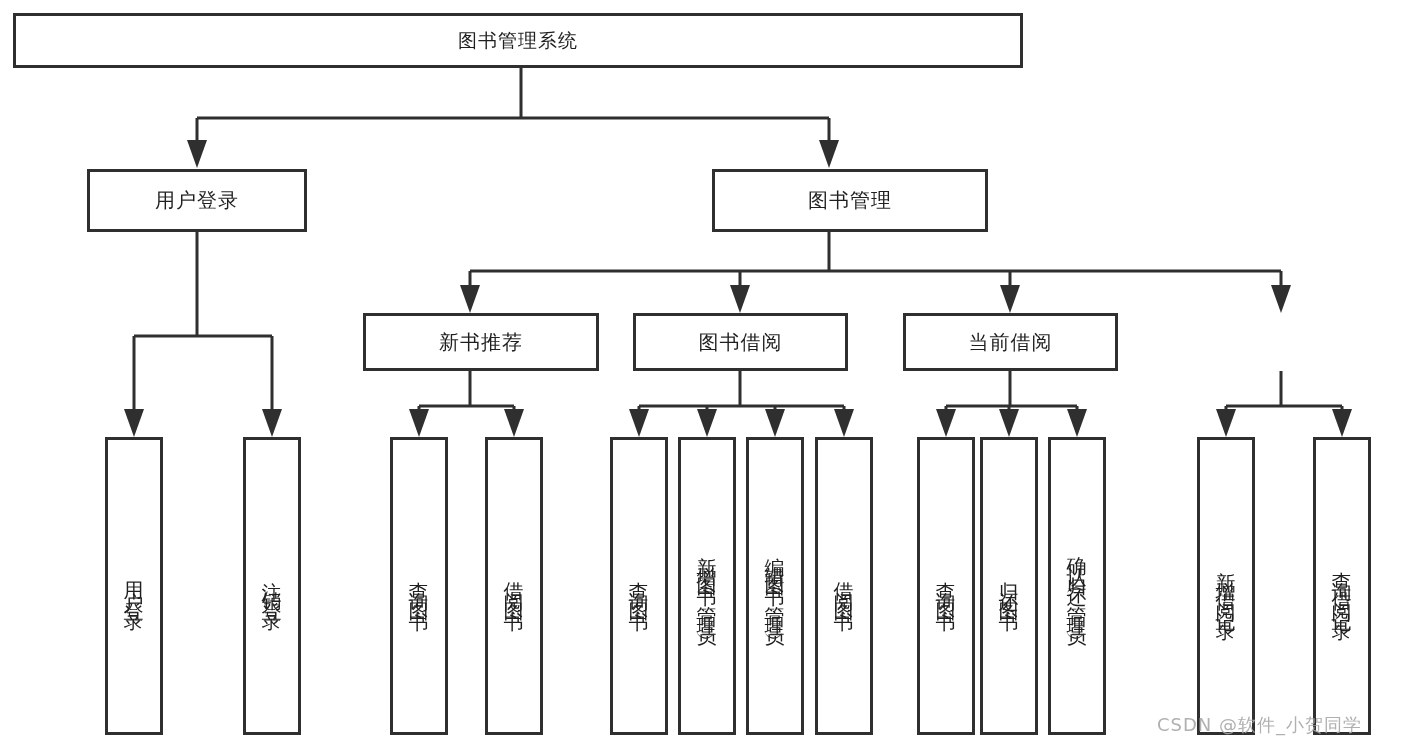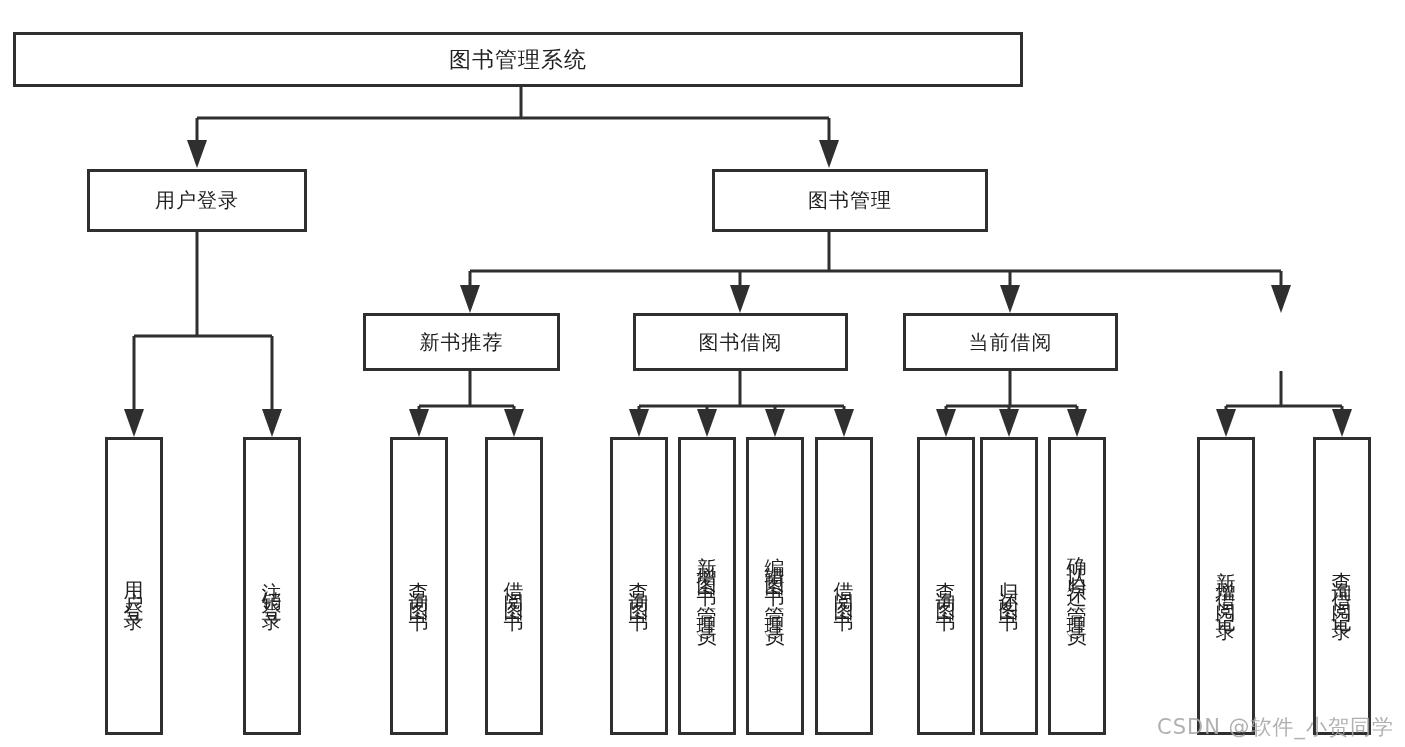--- a/index.html
+++ b/index.html
@@ -16,36 +16,36 @@
     color:var(--text);
   }
   .connectors{position:absolute;left:0;top:0;}
   .node{
     position:absolute;box-sizing:border-box;
     border:3px solid var(--line);background:#fff;
     display:flex;align-items:center;justify-content:center;
     font-size:20px;letter-spacing:1px;color:var(--text);
     z-index:2;
   }
-  .node.root{font-size:22px;margin-top:19px;}
+  .node.root{font-size:19px;}
   .leaf{
     position:absolute;box-sizing:border-box;
     width:58px;height:298px;top:437px;
     border:3px solid var(--line);background:#fff;
     display:flex;align-items:center;justify-content:center;
     z-index:2;
   }
   .leaf .vtext{
     writing-mode:vertical-rl;text-orientation:mixed;
     font-size:20px;letter-spacing:10px;line-height:1;
     color:var(--text);white-space:nowrap;
   }
   .watermark{
     position:absolute;left:1157px;top:713px;z-index:5;
-    font-size:21px;color:var(--wm);opacity:0.9;letter-spacing:1px;
+    font-size:18px;color:var(--wm);opacity:0.9;letter-spacing:1px;
     white-space:nowrap;
   }
 </style>
 </head>
 <body>
 
 <div class="stage">
 
   <svg class="connectors" width="1405" height="747">
     <g stroke="#2f2f2f" stroke-width="3" fill="none">
@@ -85,21 +85,21 @@
         <polygon points="1216,409 1236,409 1226,437"></polygon>
         <polygon points="1332,409 1352,409 1342,437"></polygon>
       </g>
   </svg>
 
   <div class="node root" style="left:13px;top:13px;width:1010px;height:55px">图书管理系统</div>
 
   <div class="node" style="left:87px;top:169px;width:220px;height:63px">用户登录</div>
   <div class="node" style="left:712px;top:169px;width:276px;height:63px">图书管理</div>
 
-  <div class="node" style="left:363px;top:313px;width:197px;height:58px">新书推荐</div>
+  <div class="node" style="left:363px;top:313px;width:236px;height:58px">新书推荐</div>
   <div class="node" style="left:903px;top:313px;width:215px;height:58px">当前借阅</div>
   <div class="node" style="left:633px;top:313px;width:215px;height:58px">图书借阅</div>
 
   <div class="leaf" style="left:105px">
     <span class="vtext">用户登录</span>
   </div>
   <div class="leaf" style="left:243px">
     <span class="vtext">注销登录</span>
   </div>
 

